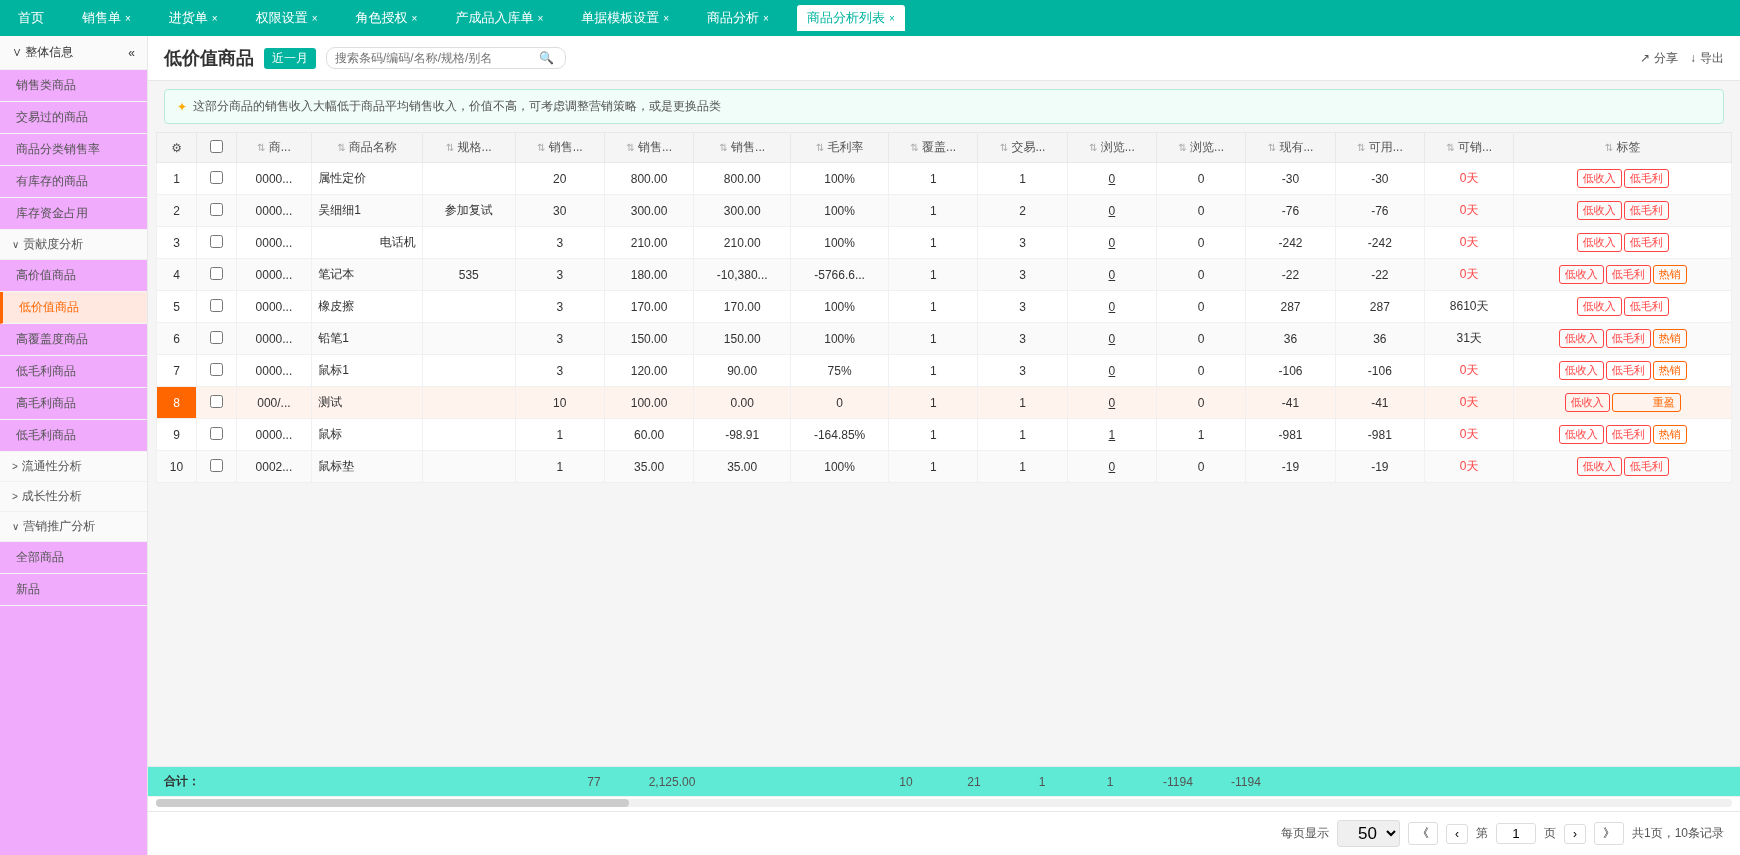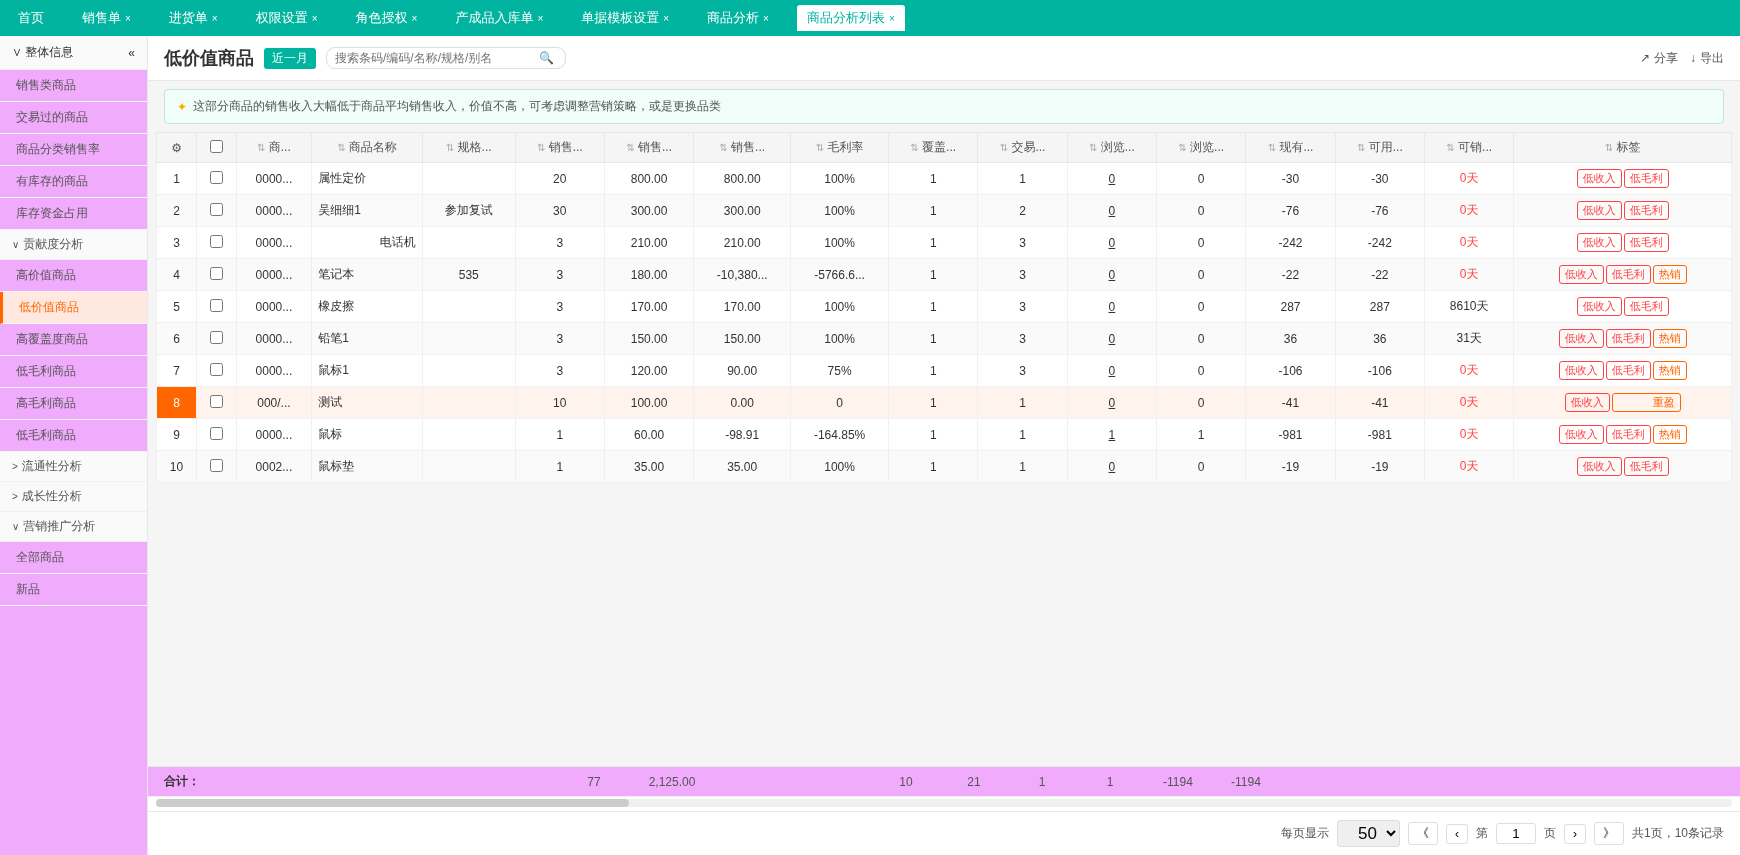--- a/index.html
+++ b/index.html
@@ -192,21 +192,21 @@
     }
     .tag-low-income { color: #ff4444; border: 1px solid #ff4444; }
     .tag-low-profit { color: #ff4444; border: 1px solid #ff4444; }
     .tag-hot { color: #ff6600; border: 1px solid #ff6600; }
     .tag-reorder { color: #ff6600; border: 1px solid #ff6600; padding-left: 40px; }
     .zero-days { color: #ff4444; }
     .underline-link { text-decoration: underline; cursor: pointer; color: #333; }
 
     
     .footer-bar {
-      background: #f0abfc;
+      background: #5eead4;
       border-top: 1px solid #e8e8e8;
       padding: 6px 16px;
       display: flex;
       align-items: center;
       font-size: 12px;
       color: #555;
       gap: 8px;
     }
     .footer-label { font-weight: bold; color: #333; margin-right: 8px; }
     .footer-cell { text-align: center; min-width: 60px; display: inline-block; }

